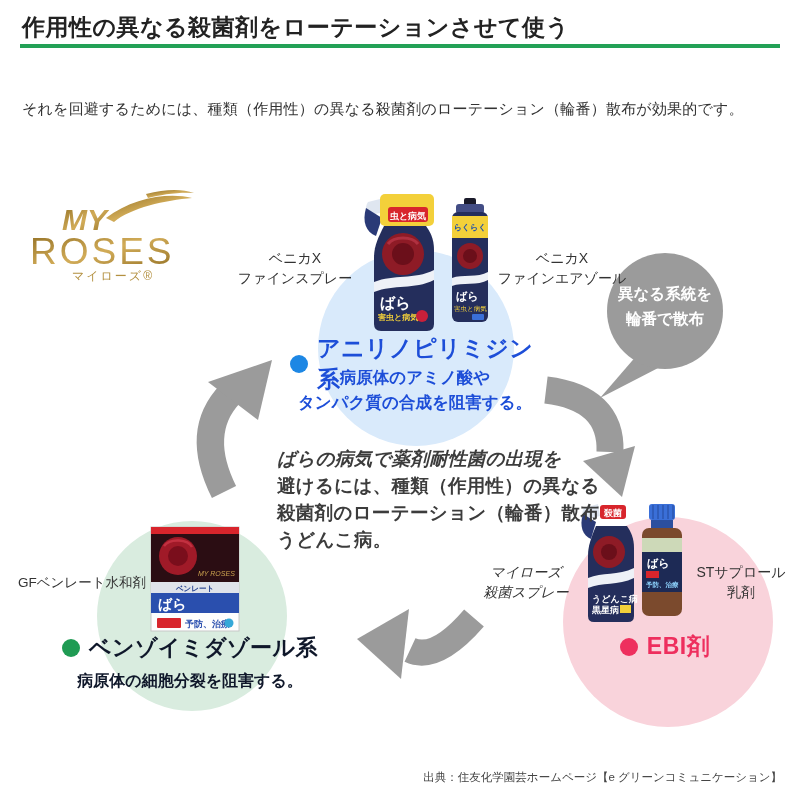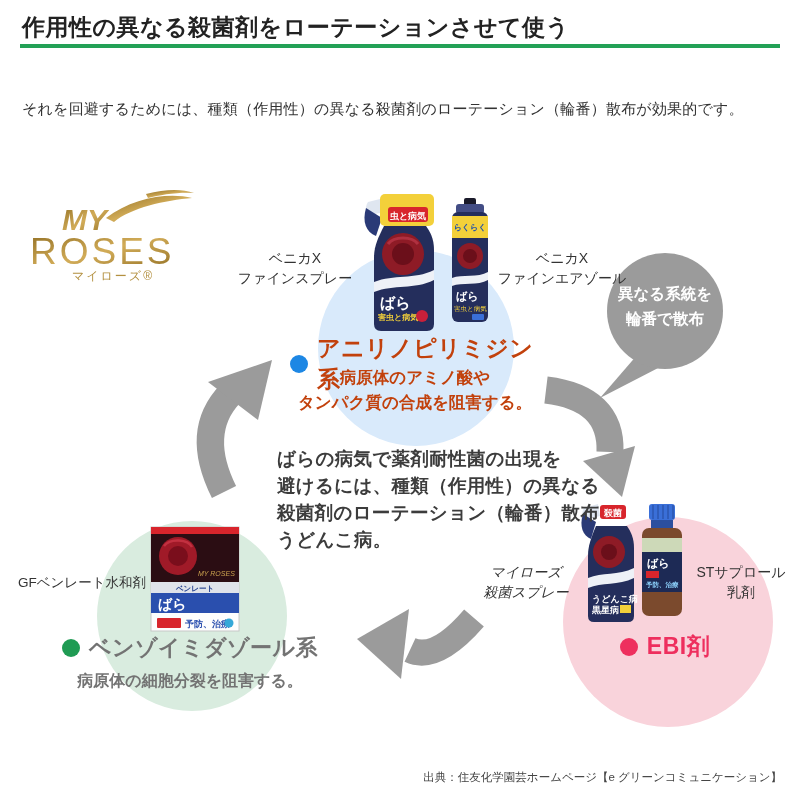--- a/index.html
+++ b/index.html
@@ -21,23 +21,23 @@
   .bubble{left:607px;top:253px;width:116px;height:116px;border-radius:50%;background:#9b9b9b;z-index:2;}
   .bubble-text{left:607px;top:281px;width:116px;text-align:center;z-index:3;color:#fff;
                font-size:15.5px;font-weight:600;line-height:25px;}
   
   .plabel{font-size:14px;color:#333;line-height:20px;z-index:3;}
   .center{text-align:center;}
   .right{text-align:right;}
   
   .headline{display:flex;align-items:center;justify-content:center;z-index:3;}
   .dot{width:18px;height:18px;border-radius:50%;margin-right:9px;flex:0 0 auto;}
-  .h-blue{color:#c2410c;}  .d-blue{background:#1d87e4;}
+  .h-blue{color:#1d4ed8;}  .d-blue{background:#1d87e4;}
   .h-red{color:#ee2f5e;}   .d-red{background:#ee2f5e;}
-  .h-green{color:#737373;} .d-green{background:#1f9b53;}
+  .h-green{color:#0f172a;} .d-green{background:#1f9b53;}
   .hname{font-size:23px;font-weight:700;letter-spacing:0.5px;}
   .hname-sm{font-size:22px;font-weight:700;letter-spacing:0.5px;}
   .desc{font-weight:700;font-size:16.5px;text-align:center;z-index:3;}
   
   .note-line{left:277px;font-size:18.5px;font-weight:700;color:#3c3c3c;letter-spacing:0.3px;z-index:3;}
   
   .source{right:18px;top:770px;font-size:11.5px;color:#444;z-index:3;}
   .prod{z-index:2;}
   svg text{font-family:"Liberation Sans","DejaVu Sans",sans-serif;}
 </style>
@@ -207,20 +207,20 @@
     <span class="dot d-red"></span>
     <span class="hname h-red">EBI剤</span>
   </div>
 
   <div class="abs headline" style="left:55px;top:633px;width:270px;">
     <span class="dot d-green"></span>
     <span class="hname-sm h-green">ベンゾイミダゾール系</span>
   </div>
   <div class="abs desc h-green" style="left:40px;top:671px;width:300px;font-size:16px;">病原体の細胞分裂を阻害する。</div>
 
-  <div class="abs note-line" style="top:446px;">ばらの病気で薬剤耐性菌の出現を</div>
+  <div class="abs note-line" style="top:446px;font-style:italic;">ばらの病気で薬剤耐性菌の出現を</div>
   <div class="abs note-line" style="top:473px;">避けるには、種類（作用性）の異なる</div>
   <div class="abs note-line" style="top:500px;">殺菌剤のローテーション（輪番）散布</div>
   <div class="abs note-line" style="top:527px;">うどんこ病。</div>
 
   <div class="abs source">出典：住友化学園芸ホームページ【e グリーンコミュニケーション】</div>
 
 </div>
 
 </body></html>

